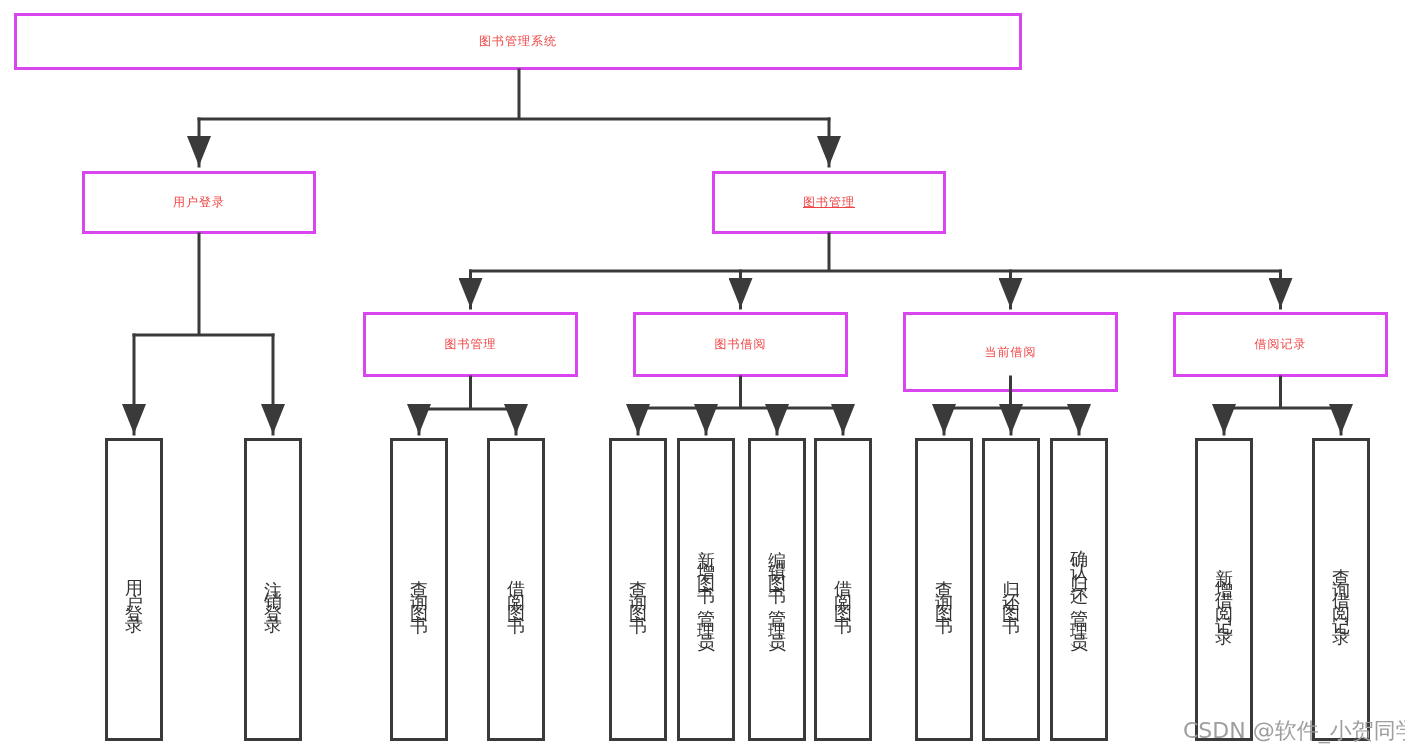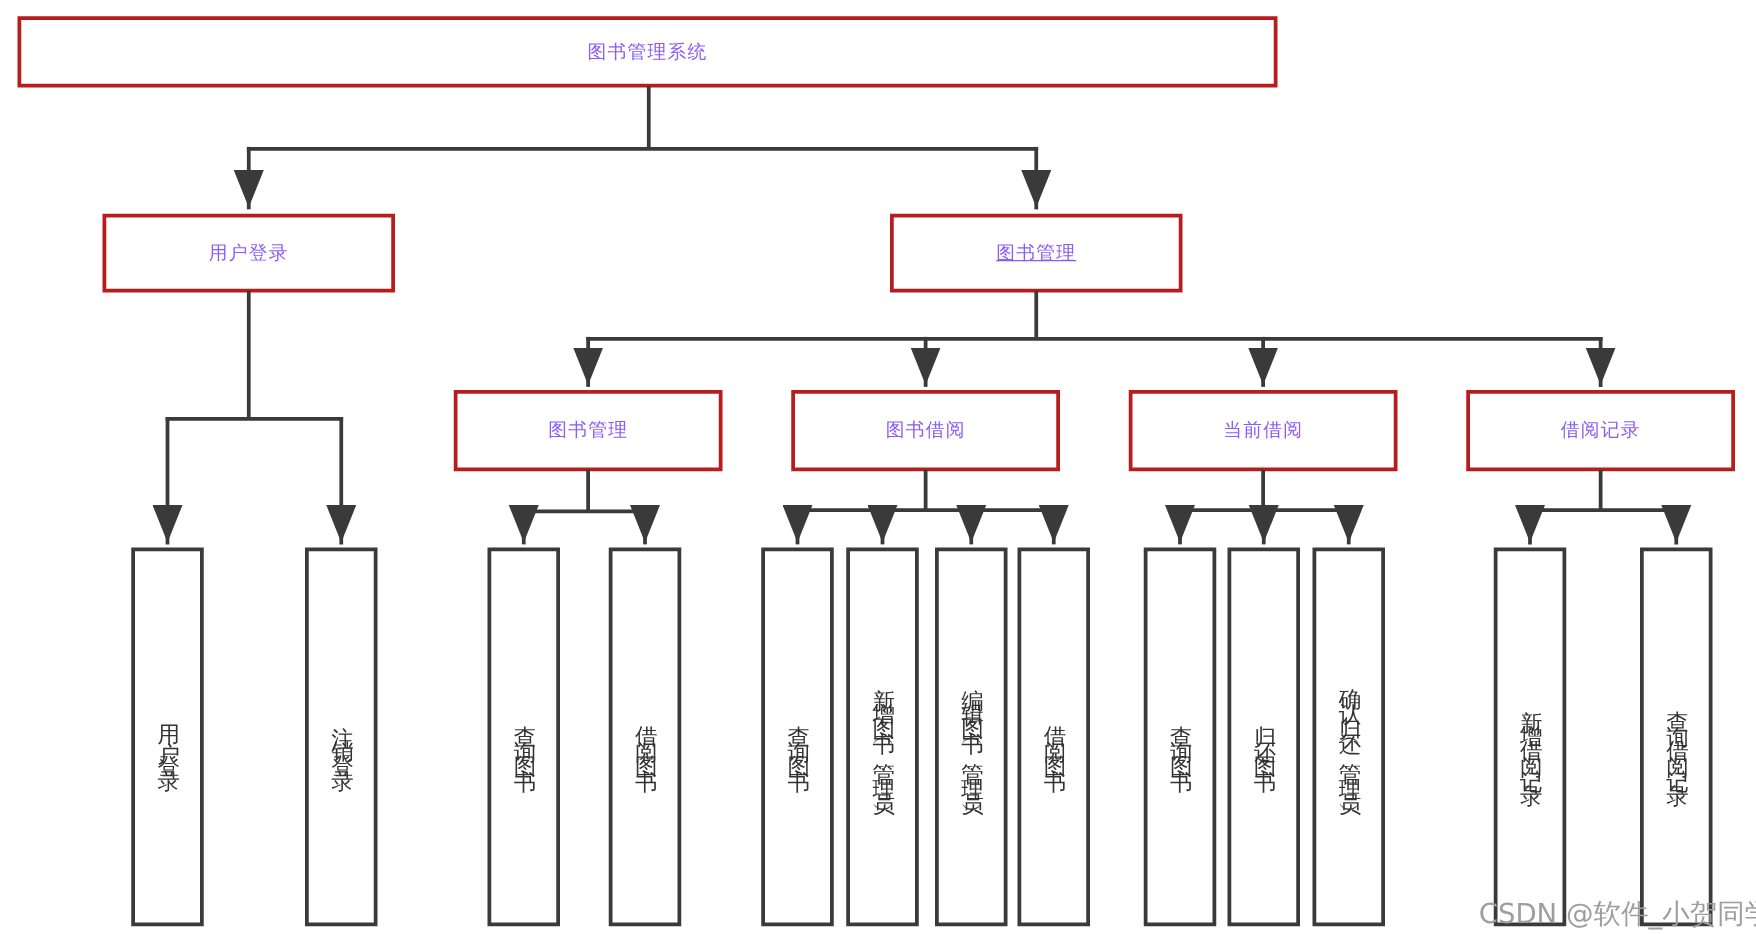--- a/index.html
+++ b/index.html
@@ -3,23 +3,23 @@
 <meta charset="utf-8">
 <style>
   html, body { margin: 0; padding: 0; background: #ffffff; }
   body {
     width: 1405px; height: 747px; position: relative; overflow: hidden;
     font-family: "DejaVu Sans", "Liberation Sans", sans-serif;
     color: #333333;
   }
   .node {
     position: absolute; box-sizing: border-box;
-    background: #ffffff; border: 3px solid #b91c1c;
+    background: #ffffff; border: 3px solid #d946ef;
     display: flex; align-items: center; justify-content: center;
-    font-size: 15px; letter-spacing: 1px; color: #8b5cf6;
+    font-size: 12px; letter-spacing: 1px; color: #ef4444;
     z-index: 1;
   }
   .leaf {
     position: absolute; box-sizing: border-box;
     top: 438px; width: 58px; height: 303px;
     background: #ffffff; border: 3px solid #3a3a3a;
     display: flex; align-items: center; justify-content: center;
     z-index: 1;
   }
   .leaf span {
@@ -39,21 +39,21 @@
 <div class="node" style="left:14px; top:13px; width:1008px; height:57px;">图书管理系统</div>
 
 <div class="node" style="left:82px; top:171px; width:234px; height:63px;">用户登录</div>
 
 <div class="node" style="left:712px; top:171px; width:234px; height:63px;text-decoration:underline;">图书管理</div>
 
 <div class="node" style="left:363px; top:312px; width:215px; height:65px;">图书管理</div>
 
 <div class="node" style="left:633px; top:312px; width:215px; height:65px;font-family:Liberation Serif, serif;">图书借阅</div>
 
-<div class="node" style="left:903px; top:312px; width:215px; height:65px;">当前借阅</div>
+<div class="node" style="left:903px; top:312px; width:215px; height:80px;">当前借阅</div>
 
 <div class="node" style="left:1173px; top:312px; width:215px; height:65px;">借阅记录</div>
 
 <div class="leaf" style="left:105px;">
   <span>用户登录</span>
 </div>
 <div class="leaf" style="left:244px;">
   <span>注销登录</span>
 </div>
 

